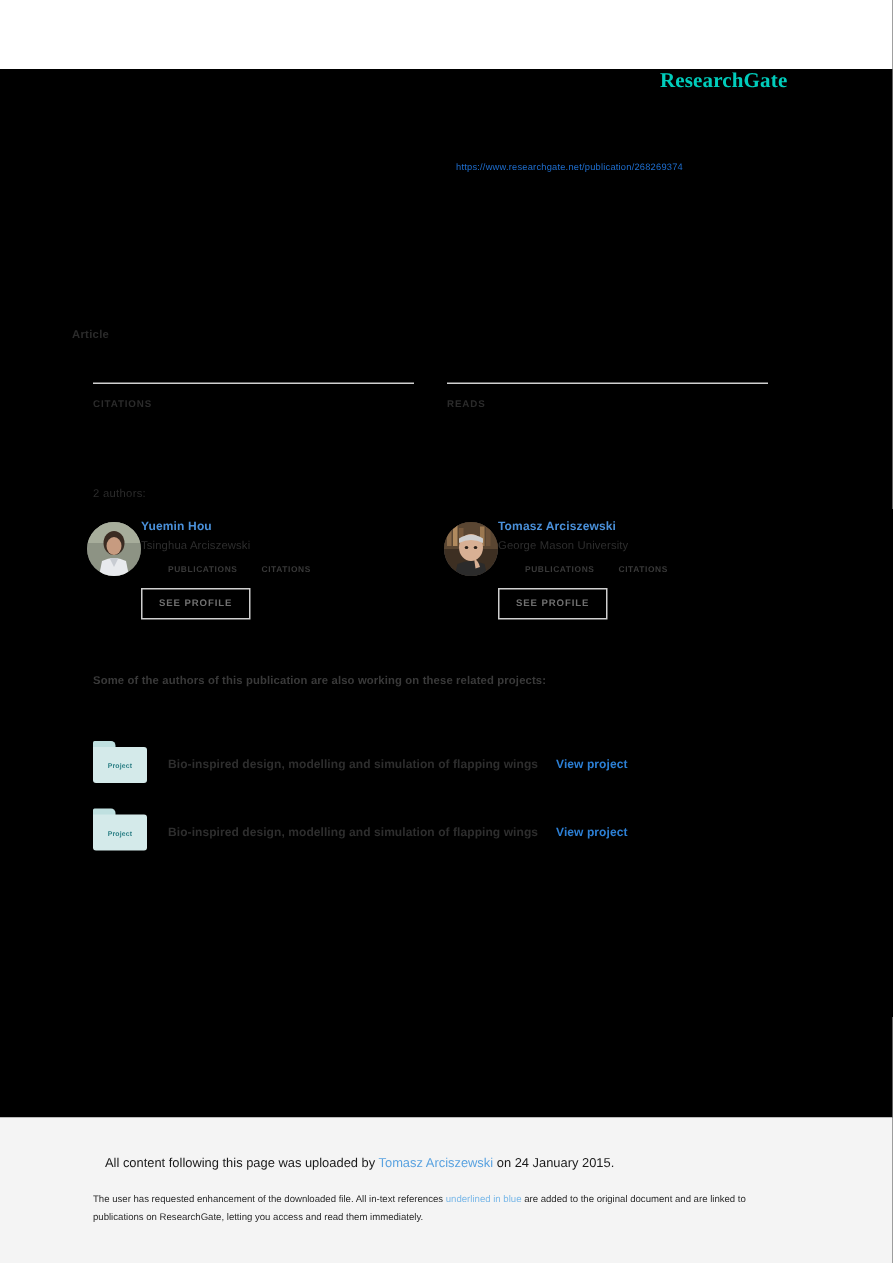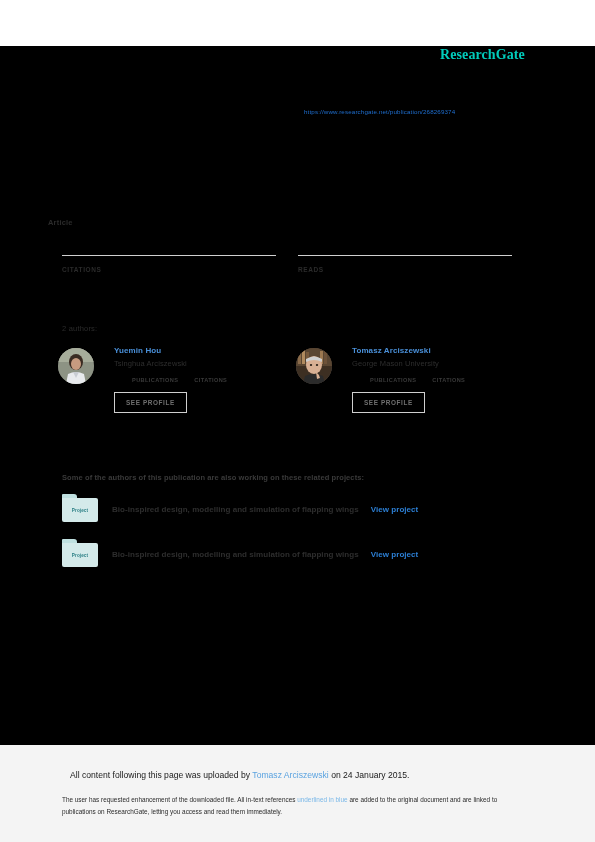--- a/index.html
+++ b/index.html
@@ -128,21 +128,21 @@
   .avatar {
     position: absolute;
     left: 0; top: 2px;
     width: 36px; height: 36px;
     border-radius: 50%;
     overflow: hidden;
     background: #555;
   }
   .avatar svg { display: block; }
   .author-body {
-    margin-left: 56px;
+    margin-left: 36px;
     text-decoration: underline;
   }
   .author-name {
     font-size: 8px;
     font-weight: bold;
     color: #4a90d9;
     letter-spacing: 0.1px;
   }
   .author-inst {
     margin-top: 4px;
@@ -181,21 +181,21 @@
     font-size: 6.4px;
     font-weight: bold;
     letter-spacing: 0.6px;
     padding: 6px 11px;
     font-family: "Liberation Sans", sans-serif;
   }
 
   
   .projects-heading {
     position: absolute;
-    left: 62px; top: 473px;
+    left: 62px; top: 449px;
     font-size: 7.5px;
     font-weight: bold;
     color: #3a3a3a;
     letter-spacing: 0.1px;
   }
   .project-row {
     position: absolute;
     left: 62px;
     width: 470px;
     height: 34px;

